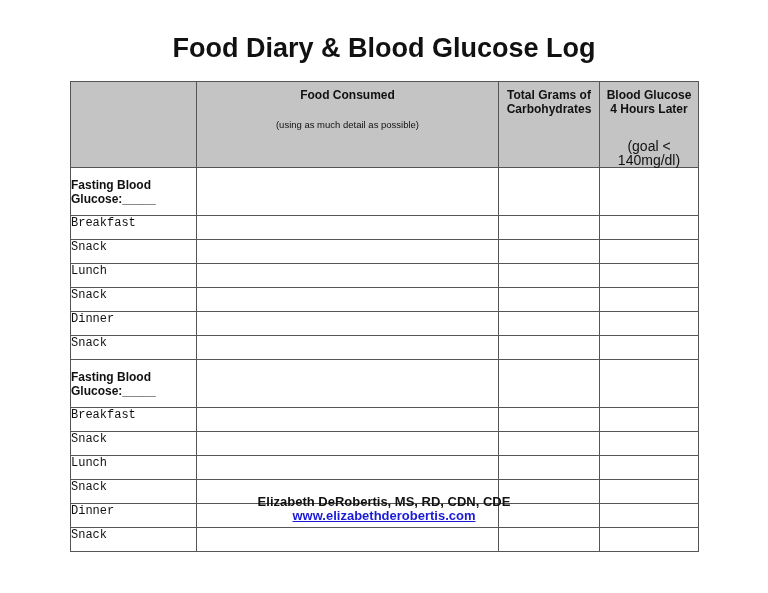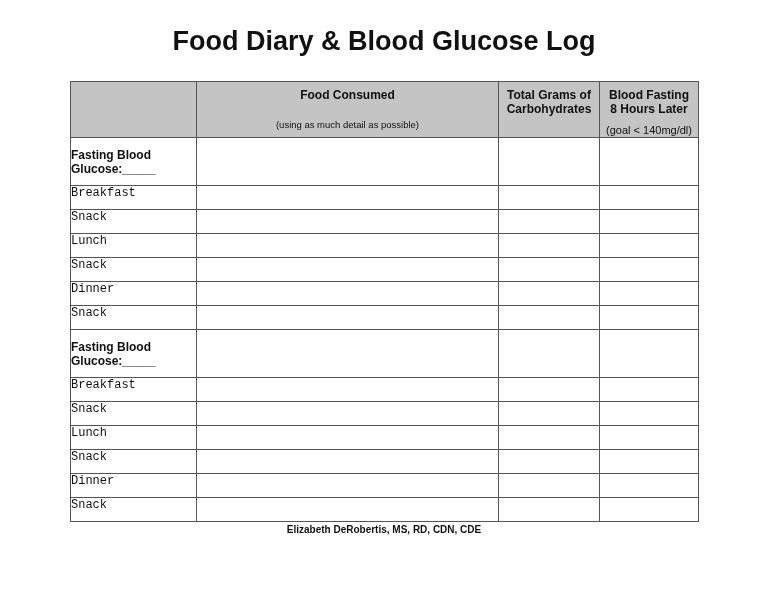--- a/index.html
+++ b/index.html
@@ -1,33 +1,33 @@
 <!DOCTYPE html>
 <html><head>
 <meta charset="utf-8">
 <style>
   html, body { margin: 0; padding: 0; background: #ffffff; }
   body { width: 768px; height: 593px; position: relative; overflow: hidden;
          font-family: "Liberation Sans", sans-serif; color: #111; }
-  .title { position: absolute; left: 0; width: 768px; top: 26px; text-align: center;
+  .title { position: absolute; left: 0; width: 768px; top: 33px; text-align: center;
            font-size: 27px; font-weight: bold; letter-spacing: 0px; color: #111; }
   table.log { position: absolute; left: 70px; top: 81px; width: 628px;
               border-collapse: collapse; table-layout: fixed; }
   table.log td, table.log th { border: 1.5px solid #555; padding: 0; vertical-align: top; }
   table.log thead th { background: #c4c4c4; height: 55px; font-weight: bold;
                        font-size: 12px; text-align: center; line-height: 14px; }
   .hdr-main { display: block; padding-top: 6px; text-align: center; }
   .hdr-sub { display: block; font-weight: normal; font-size: 9.5px; margin-top: 16px; }
-  .hdr-sub2 { display: block; font-weight: normal; font-size: 11px; margin-top: 7px; }
+  .hdr-sub2 { display: block; font-weight: normal; font-size: 14px; margin-top: 23px; }
   td.label { font-size: 12px; padding: 5px 0 0 5px; line-height: 14px; }
   td.label.bold { font-weight: bold; padding-top: 10px; }
   tr.tall td { height: 37px; }
   tr.short td { height: 23px; font-family: Liberation Mono, monospace; }
-  .footer { position: absolute; left: 0; width: 768px; top: 523px; text-align: center;
-            font-size: 10px; font-weight: bold; line-height: 14px; }
+  .footer { position: absolute; left: 0; width: 768px; top: 495px; text-align: center;
+            font-size: 13px; font-weight: bold; line-height: 14px; }
   .footer a { color: #1a1ad8; text-decoration: underline; }
 </style>
 </head>
 <body>
 
 <div class="title">Food Diary &amp; Blood Glucose Log</div>
 
 <table class="log">
   <colgroup>
     <col style="width:126px">
@@ -40,22 +40,22 @@
       <th></th>
       <th>
         <span class="hdr-main">Food Consumed</span>
         <span class="hdr-sub">(using as much detail as possible)</span>
       </th>
       <th>
         <span class="hdr-main">Total Grams of</span>
         <span>Carbohydrates</span>
       </th>
       <th>
-        <span class="hdr-main">Blood Fasting</span>
-        <span>8 Hours Later</span>
+        <span class="hdr-main">Blood Glucose</span>
+        <span>4 Hours Later</span>
         <span class="hdr-sub2">(goal &lt; 140mg/dl)</span>
       </th>
     </tr>
   </thead>
   <tbody>
     <tr class="tall">
       <td class="label bold">
         <span>Fasting Blood</span><br>
         <span>Glucose:_____</span>
       </td>
@@ -142,13 +142,14 @@
       <td class="label">Snack</td>
       <td></td>
         <td></td>
         <td></td>
     </tr>
   </tbody>
 </table>
 
 <div class="footer">
   <div>Elizabeth DeRobertis, MS, RD, CDN, CDE</div>
+  <a>www.elizabethderobertis.com</a>
 </div>
 
 </body></html>

